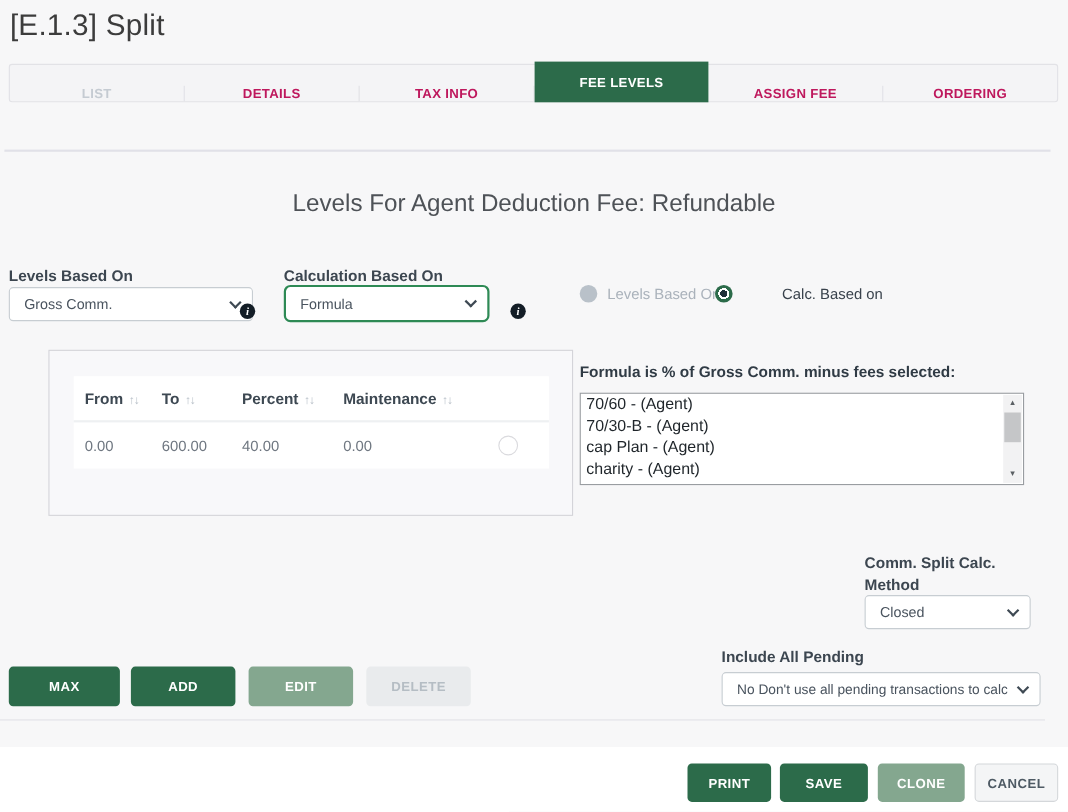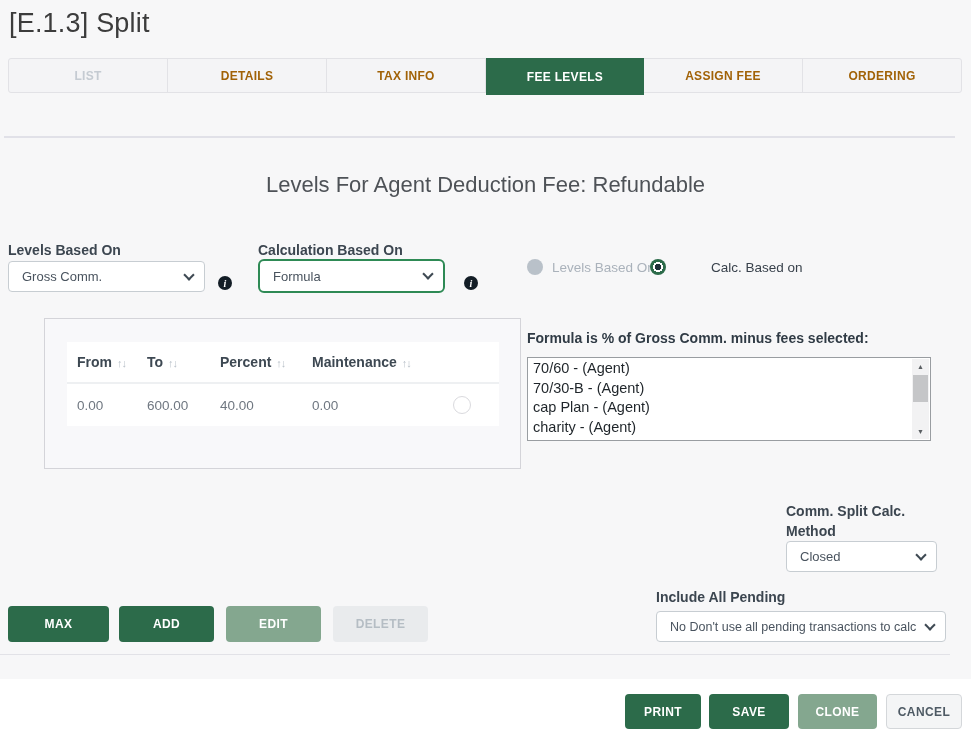--- a/index.html
+++ b/index.html
@@ -22,26 +22,27 @@
     letter-spacing: 0.2px;
   }
 
   
   .tabs {
     position: absolute; left: 8px; top: 58px; width: 954px; height: 35px;
     display: flex;
     background: #f4f4f6;
     border: 1px solid #e2e2e6;
     border-radius: 3px;
+    align-items: flex-end;
   }
   .tab {
     flex: 1 1 0;
     display: flex; align-items: center; justify-content: center;
     font-size: 12px; font-weight: 700; letter-spacing: 0.3px;
-    color: #a16207;
+    color: #be185d;
     border-right: 1px solid #e2e2e6;
     cursor: pointer;
   }
   .tab:last-child { border-right: none; }
   .tab.disabled { color: #c5cbd2; }
   .tab.active {
     background: #2c6b4a; color: #ffffff;
     border-right: none; margin: -1px 0; height: 37px;
   }
 
@@ -70,21 +71,21 @@
     background: #ffffff;
     border: 1px solid #c7cdd2;
     border-radius: 4px;
     display: flex; align-items: center;
     font-size: 13px; color: #49535e;
     padding: 0 26px 0 13px;
     cursor: pointer;
     white-space: nowrap; overflow: hidden;
   }
   .select .val { overflow: hidden; text-overflow: clip; white-space: nowrap; }
-  .sel-levels  { left: 8px;   top: 261px; width: 197px; height: 31px; }
+  .sel-levels  { left: 8px;   top: 261px; width: 222px; height: 31px; }
   .sel-calc    { left: 258px; top: 259px; width: 187px; height: 34px;
                  border: 2px solid #2e8a55; border-radius: 6px; }
   .sel-method  { left: 786px; top: 541px; width: 151px; height: 31px; }
   .sel-pending { left: 656px; top: 611px; width: 290px; height: 31px; font-size: 12.5px; }
 
   .chev {
     position: absolute; right: 11px; top: 50%;
     width: 8px; height: 8px; margin-top: -6px;
     border-right: 2px solid #3e4953; border-bottom: 2px solid #3e4953;
     transform: rotate(45deg);

